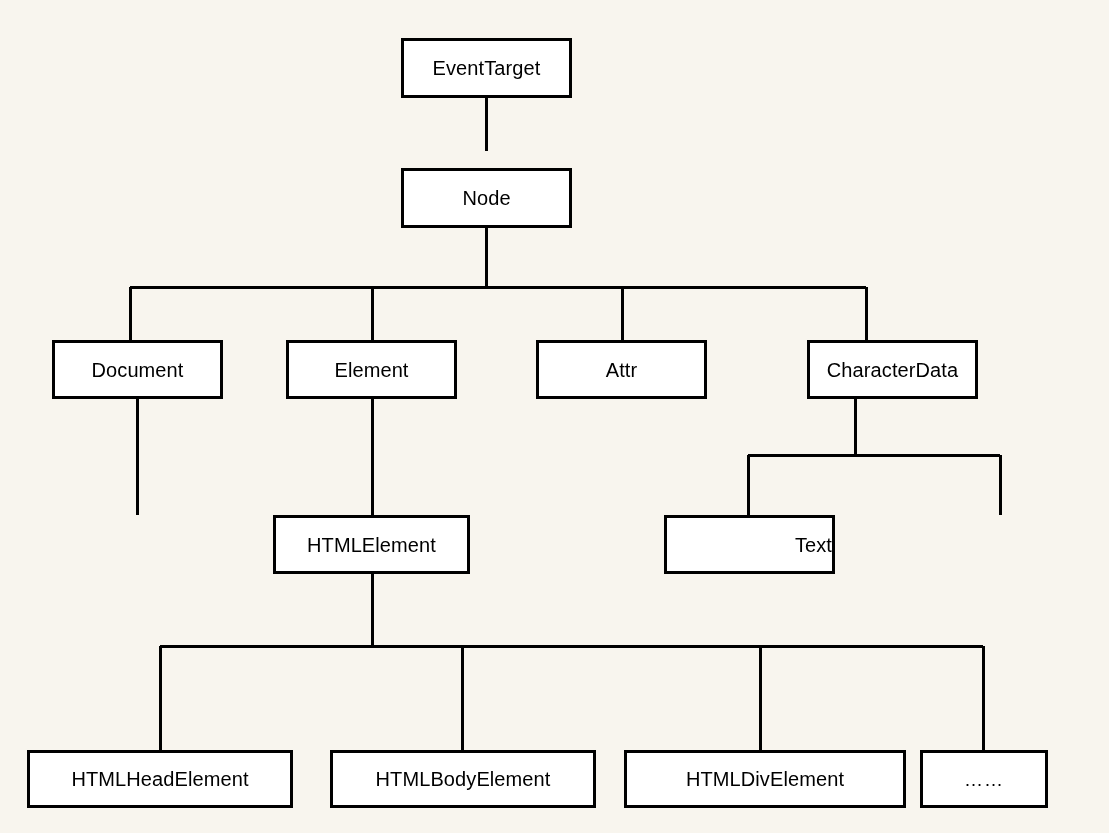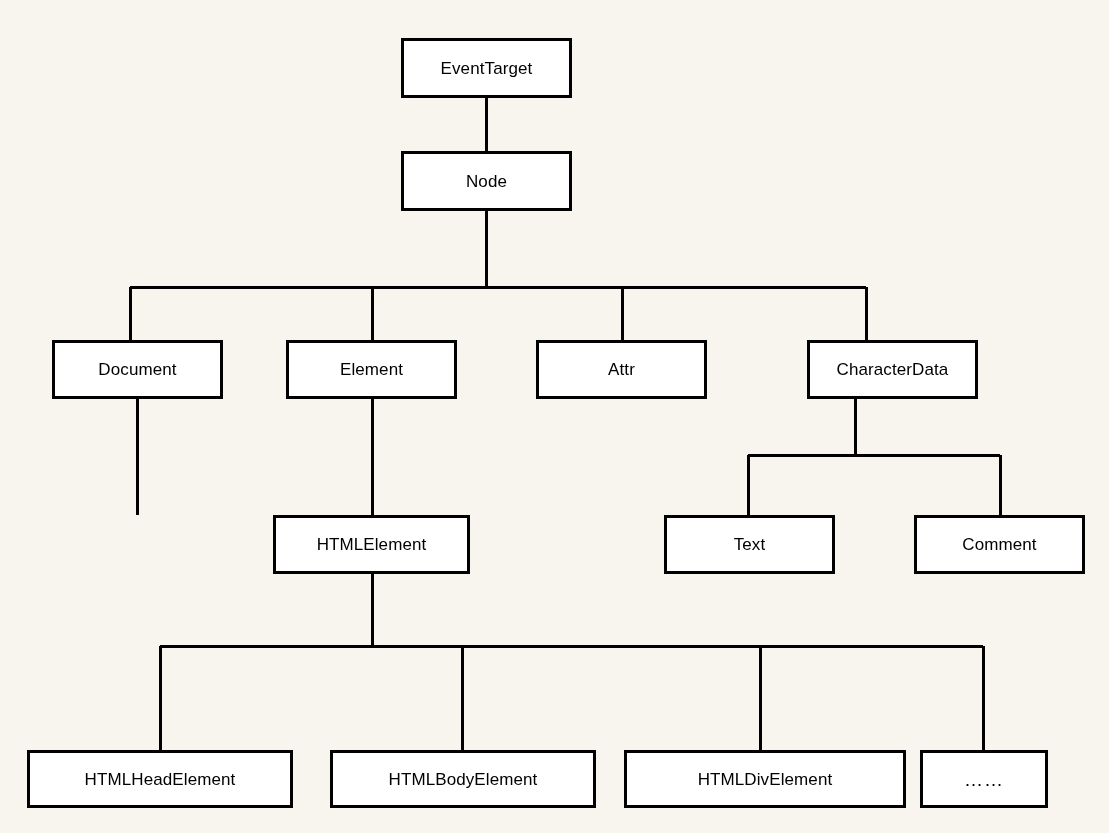--- a/index.html
+++ b/index.html
@@ -28,21 +28,21 @@
   }
   .node {
     position: absolute;
     box-sizing: border-box;
     background: #ffffff;
     border: 3px solid #000000;
     display: flex;
     align-items: center;
     justify-content: center;
     color: #000000;
-    font-size: 17px;
+    font-size: 20px;
     line-height: 1;
     white-space: nowrap;
     letter-spacing: 0.1px;
   }
   .node.ellipsis {
     font-size: 19px;
     letter-spacing: 1px;
   }
 </style>
 </head>
@@ -77,21 +77,21 @@
       <path d="M 462 646 L 462 750"></path>
       <path d="M 760 646 L 760 750"></path>
       <path d="M 983 646 L 983 750"></path>
     </g>
   </svg>
 
   <div class="node" style="left:401px; top:38px; width:171px; height:60px;">
     <span>EventTarget</span>
   </div>
 
-  <div class="node" style="left:401px; top:151px; width:171px; height:60px;">
+  <div class="node" style="left:401px; top:168px; width:171px; height:60px;">
     <span>Node</span>
   </div>
 
   <div class="node" style="left:52px; top:340px; width:171px; height:59px;">
     <span>Document</span>
   </div>
 
   <div class="node" style="left:286px; top:340px; width:171px; height:59px;">
     <span>Element</span>
   </div>
@@ -102,27 +102,24 @@
 
   <div class="node" style="left:770px; top:340px; width:171px; height:59px;margin-left:37px;">
     <span>CharacterData</span>
   </div>
 
 
   <div class="node" style="left:273px; top:515px; width:197px; height:59px;">
     <span>HTMLElement</span>
   </div>
 
-  <div class="node" style="left:664px; top:515px; width:171px; height:59px;">
+  <div class="node" style="left:664px; top:515px; width:171px; height:59px;justify-content:flex-end;">
     <span>Text</span>
   </div>
 
-  <div class="node" style="left:914px; top:515px; width:171px; height:59px;">
-    <span>Comment</span>
-  </div>
 
   <div class="node" style="left:27px; top:750px; width:266px; height:58px;">
     <span>HTMLHeadElement</span>
   </div>
 
   <div class="node" style="left:330px; top:750px; width:266px; height:58px;">
     <span>HTMLBodyElement</span>
   </div>
 
   <div class="node" style="left:624px; top:750px; width:282px; height:58px;">

